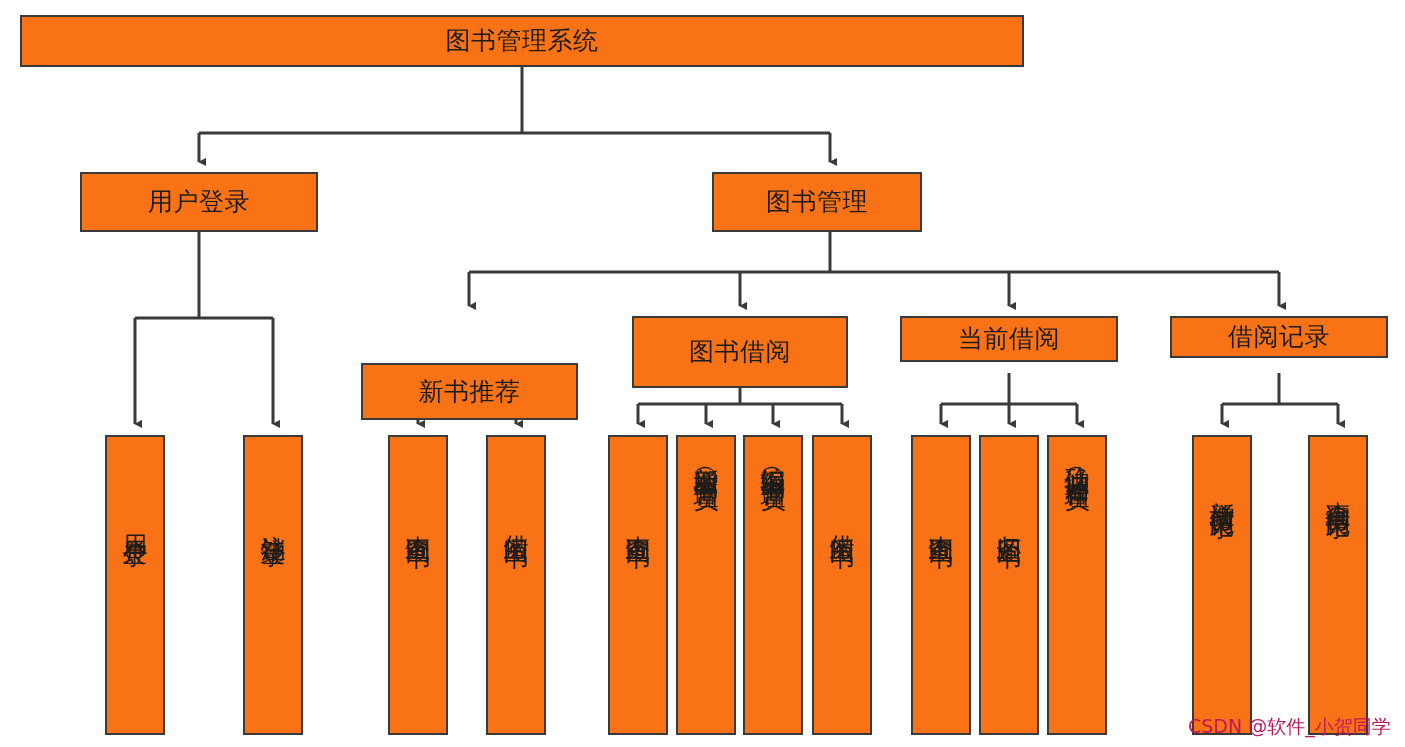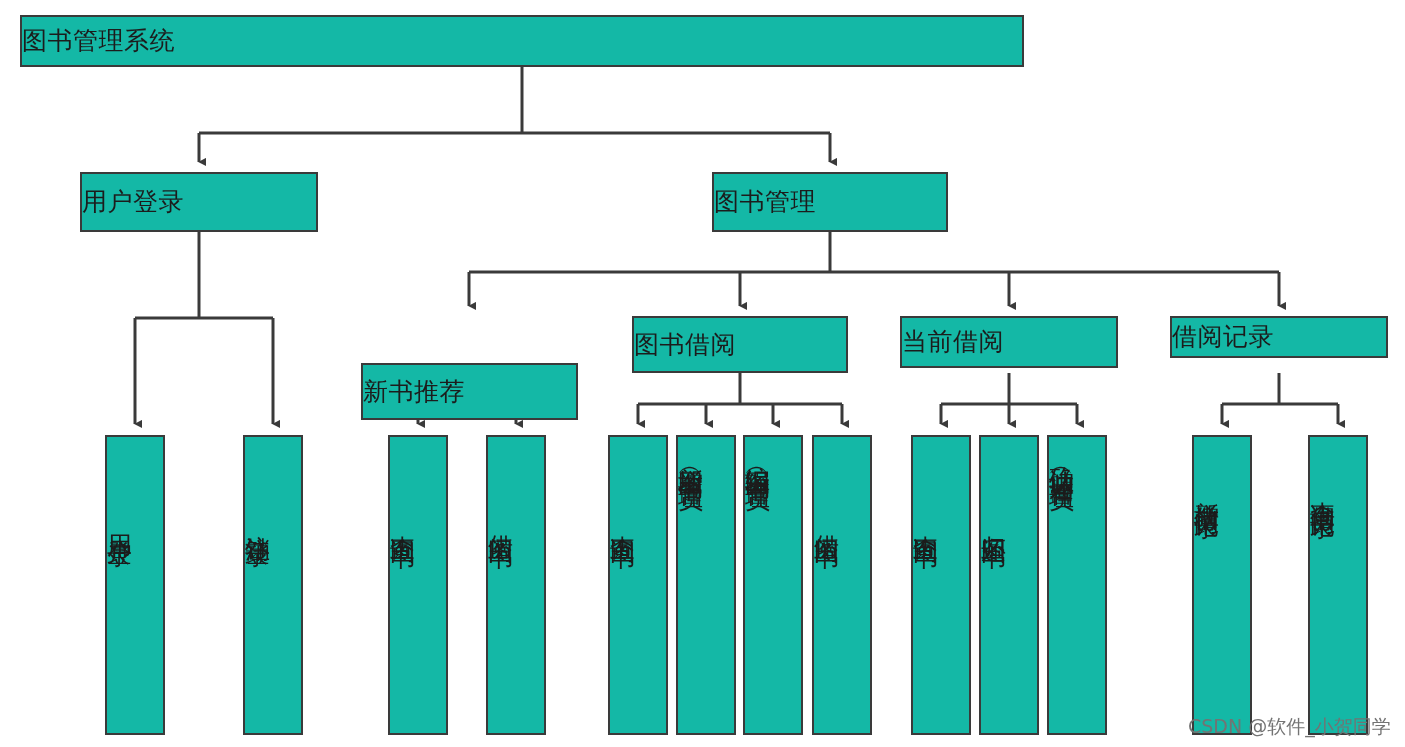--- a/index.html
+++ b/index.html
@@ -23,25 +23,25 @@
     position: absolute;
     left: 0;
     top: 0;
     width: 1405px;
     height: 747px;
     pointer-events: none;
   }
   .node {
     position: absolute;
     box-sizing: border-box;
-    background: #14b8a6;
+    background: #f97316;
     border: 2.5px solid #3a3a3a;
     display: flex;
     align-items: center;
-    justify-content: flex-start;
+    justify-content: center;
     color: #1c1c1c;
   }
   .node-label {
     display: block;
     text-align: center;
     line-height: 1.18;
     white-space: nowrap;
   }
   .node.horizontal .node-label {
     font-size: 25px;
@@ -56,21 +56,21 @@
     text-orientation: upright;
     font-size: 25px;
     letter-spacing: 3px;
     line-height: 1;
   }
   .watermark {
     position: absolute;
     left: 1188px;
     top: 714px;
     font-size: 19px;
-    color: #737373;
+    color: #be185d;
     white-space: nowrap;
     font-family: "DejaVu Sans", "Liberation Sans", sans-serif;
   }
 </style>
 </head>
 <body>
 
 <div id="diagram-root">
 
   <svg class="connectors" viewBox="0 0 1405 747">
@@ -123,31 +123,31 @@
     </g>
   </svg>
 
   <div class="node horizontal" style="left:20px; top:15px; width:1004px; height:52px;">
     <span class="node-label">图书管理系统</span>
   </div>
 
   <div class="node horizontal" style="left:80px; top:172px; width:238px; height:60px;">
     <span class="node-label">用户登录</span>
   </div>
-  <div class="node horizontal" style="left:712px; top:172px; width:236px; height:60px;">
+  <div class="node horizontal" style="left:712px; top:172px; width:210px; height:60px;">
     <span class="node-label">图书管理</span>
   </div>
 
   <div class="node horizontal" style="left:361px; top:316px; width:217px; height:57px;margin-top:47px;">
     <span class="node-label">新书推荐</span>
   </div>
-  <div class="node horizontal" style="left:632px; top:316px; width:216px; height:57px;">
+  <div class="node horizontal" style="left:632px; top:316px; width:216px; height:72px;">
     <span class="node-label">图书借阅</span>
   </div>
-  <div class="node horizontal" style="left:900px; top:316px; width:218px; height:52px;">
+  <div class="node horizontal" style="left:900px; top:316px; width:218px; height:46px;">
     <span class="node-label">当前借阅</span>
   </div>
   <div class="node horizontal" style="left:1170px; top:316px; width:218px; height:42px;">
     <span class="node-label">借阅记录</span>
   </div>
 
   <div class="node vertical" style="left:105px; top:435px; width:60px; height:300px; padding-top:78px;">
     <span class="node-label">用户登录</span>
   </div>
   <div class="node vertical" style="left:243px; top:435px; width:60px; height:300px; padding-top:78px;">

